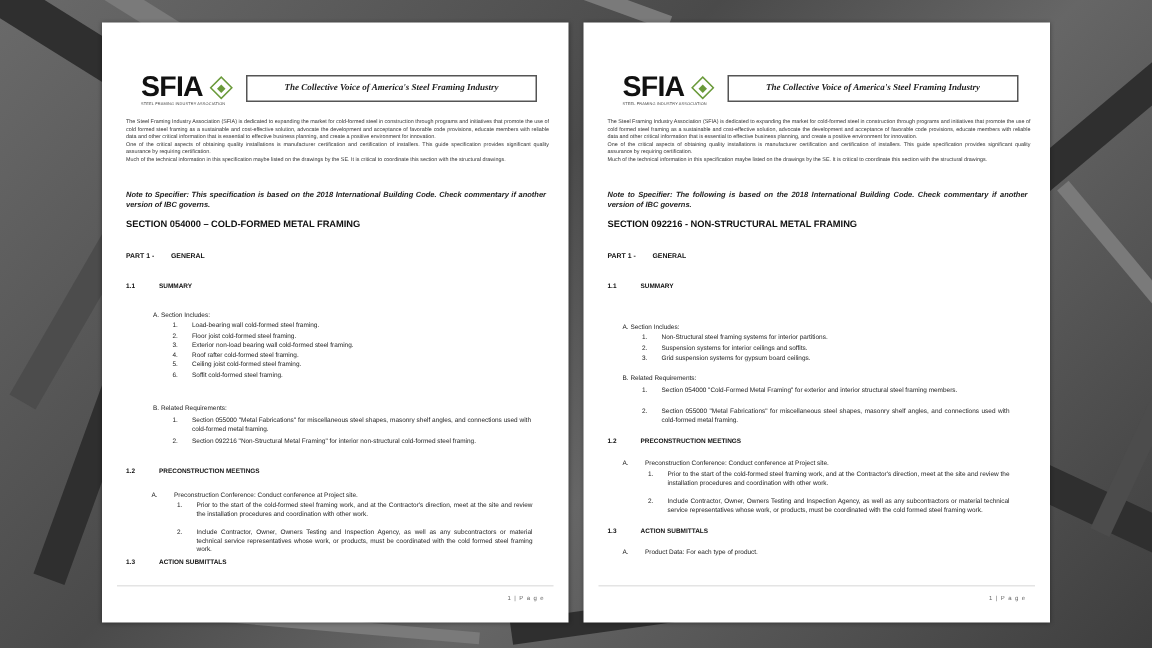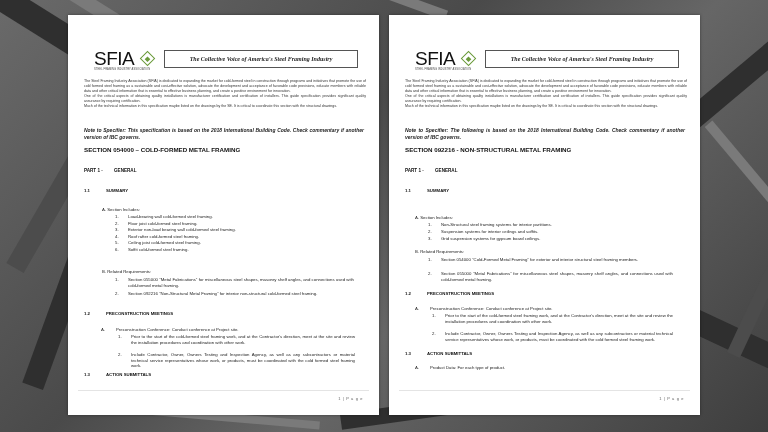--- a/index.html
+++ b/index.html
@@ -19,21 +19,21 @@
   .page {
     position: absolute; top: 15px; width: 311px; height: 400px;
     background: #ffffff; box-shadow: 0 0 3px rgba(0,0,0,0.4);
     color: #111;
   }
   #page1 { left: 68px; }
   #page2 { left: 389px; }
 
   .hdr { position: absolute; left: 26px; top: 34px; width: 264px; height: 24px; }
   .logo { position: absolute; left: 0; top: 0; width: 68px; height: 24px; }
-  .logo-text { position: absolute; left: 0; top: -1px; font-weight: normal; font-size: 19px; letter-spacing: -0.5px; color: #111; font-family: "Liberation Sans", sans-serif; }
+  .logo-text { position: absolute; left: 0; top: -1px; font-weight: bold; font-size: 19px; letter-spacing: -0.5px; color: #111; font-family: "Liberation Sans", sans-serif; }
   .logo-diamond { position: absolute; left: 48px; top: 4px; width: 9px; height: 9px; border: 1.5px solid #6a9a3a; transform: rotate(45deg); }
   .logo-diamond::after { content: ""; position: absolute; left: 2.5px; top: 2.5px; width: 4px; height: 4px; background: #6a9a3a; }
   .logo-sub { position: absolute; left: 0; top: 19px; font-size: 2.6px; color: #444; white-space: nowrap; letter-spacing: 0.1px; }
   .tagline-box {
     position: absolute; left: 70px; top: 1px; width: 192px; height: 16px;
     border: 1px solid #555; font-family: "Liberation Serif", serif; font-style: italic; font-weight: bold;
     font-size: 6px; line-height: 16px; text-align: center; color: #222;
   }
 
   .intro { position: absolute; left: 16px; top: 64px; width: 282px; font-size: 3.6px; line-height: 5px; color: #333; text-align: justify; }

